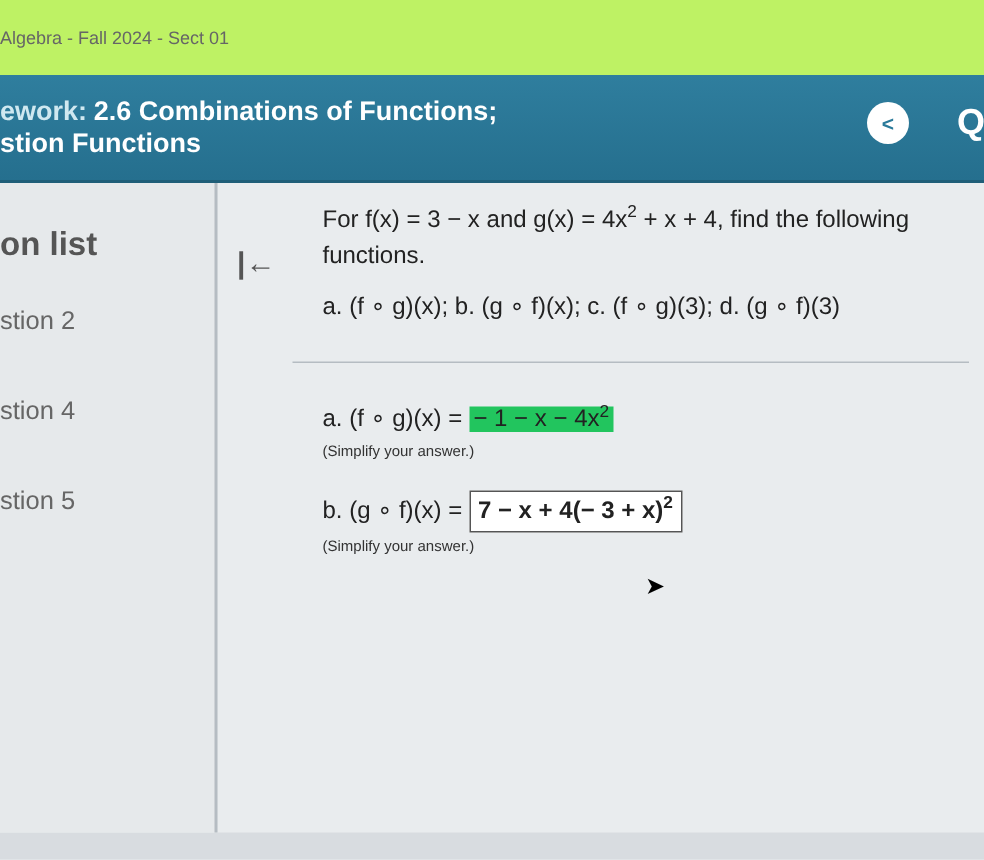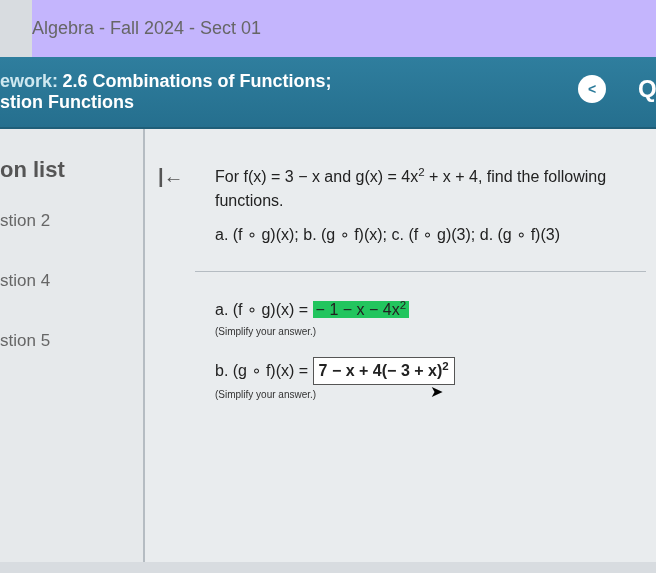--- a/index.html
+++ b/index.html
@@ -7,23 +7,22 @@
     font-family: Arial, Helvetica, sans-serif;
     background: #d8dce0;
     width: 656px;
     height: 573px;
     overflow: hidden;
     position: relative;
   }
   .course-header {
     padding: 18px 0 18px 0;
     color: #666;
-    font-size: 18px;
-    background: #c4b5fd;
-    margin-left: 32px;
+    font-size: 12px;
+    background: #bef264;
   }
   .homework-bar {
     background: #2a7a9a;
     background: linear-gradient(#2f7e9e, #256f8e);
     color: #fff;
     padding: 14px 0 14px 0;
     position: relative;
     border-bottom: 2px solid #1f5e78;
   }
   .hw-label { color: #cfe8f0; font-weight: bold; font-size: 18px; }
@@ -80,21 +79,21 @@
     position: absolute;
     left: 158px;
     top: 165px;
     color: #555;
     font-size: 20px;
     cursor: pointer;
     font-weight: bold;
   }
   .main {
     flex: 1;
-    padding: 36px 10px 0 70px;
+    padding: 13px 10px 0 70px;
     color: #222;
     font-size: 16px;
     line-height: 1.5;
   }
   .problem-stmt { margin-bottom: 10px; }
   .problem-parts { margin-bottom: 10px; padding-bottom: 14px; }
   .divider { border-bottom: 1.5px solid #b5bcc2; margin: 8px 0 26px -20px; }
   .answer-block { margin: 18px 0; }
   .answer-line { margin-bottom: 2px; }
   .hint { font-size: 10px; color: #333; }

